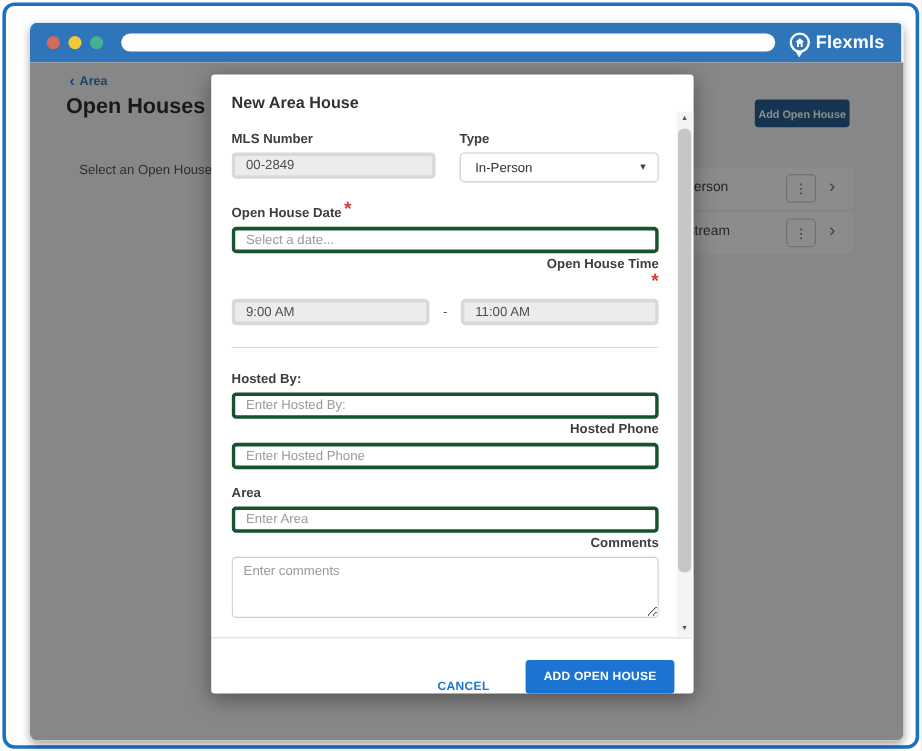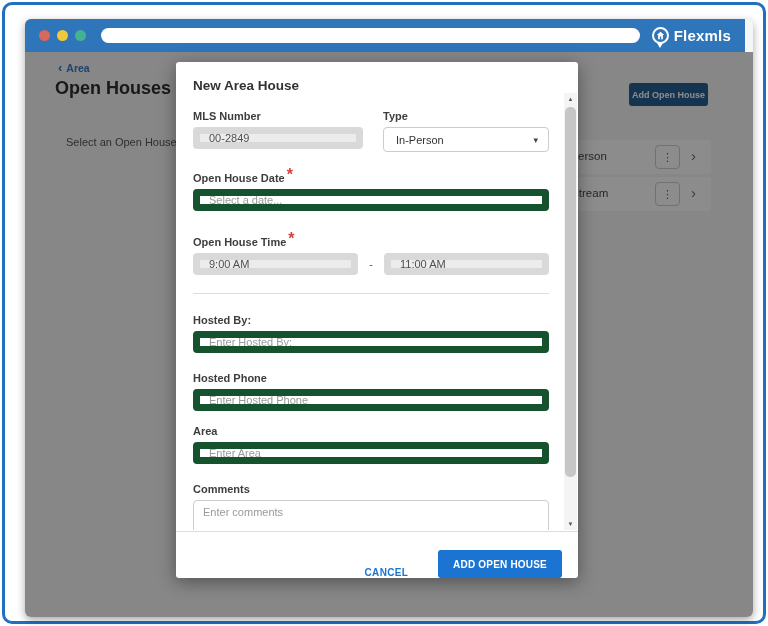--- a/index.html
+++ b/index.html
@@ -2,21 +2,21 @@
 <html><head>
 <meta charset="utf-8">
 <style>
   * { margin:0; padding:0; box-sizing:border-box; }
   html,body { width:768px; height:626px; background:#fff; overflow:hidden;
     font-family:"Liberation Sans","DejaVu Sans",sans-serif; }
   .frame { position:absolute; left:2px; top:2px; right:2px; bottom:2px;
     border:3px solid #2070c2; border-radius:10px; background:#fff; }
   .window { position:absolute; left:20px; top:14px; width:728px; height:598px;
     border-radius:6px; overflow:hidden; box-shadow:0 3px 8px rgba(0,0,0,.35); background:#f5f6f7; }
-  .titlebar { position:absolute; left:0; top:0; right:8px; height:33px; background:#2e75ba;
+  .titlebar { position:absolute; left:0; top:0; right:2px; height:33px; background:#2e75ba;
     display:flex; align-items:center; padding:0 14px; }
   .dot { width:11px; height:11px; border-radius:50%; margin-right:7px; flex:none; }
   .dot-close{ background:#d4695e; } .dot-min{ background:#efc83b; } .dot-max{ background:#45b193; }
   .urlbar { height:15px; background:#fff; border-radius:8px; flex:1; margin:0 12px 0 8px; }
   .logo { display:flex; align-items:center; gap:5px; flex:none; }
   .logo-pin { width:17px; height:17px; border:2px solid #fff; border-radius:50%;
     position:relative; display:flex; align-items:center; justify-content:center; }
   .logo-pin::after { content:""; position:absolute; left:50%; bottom:-6px; transform:translateX(-50%);
     border-left:3px solid transparent; border-right:3px solid transparent; border-top:5px solid #fff; }
   .logo-text { color:#fff; font-size:15px; font-weight:600; letter-spacing:.2px; }
@@ -36,33 +36,33 @@
     border-radius:4px; background:#fff; color:#555; font-size:11px; display:flex; align-items:center;
     justify-content:center; cursor:pointer; }
   .row-chev { position:absolute; left:256px; top:7px; font-size:15px; color:#666; cursor:pointer; }
   .dim-overlay { position:absolute; left:0; top:0; right:0; bottom:0; background:rgba(10,10,10,.47); z-index:5; }
   .modal { position:absolute; left:176px; top:62px; width:402px; height:516px; background:#fff;
     border-radius:3px; z-index:10; box-shadow:0 4px 18px rgba(0,0,0,.4); }
   .modal-title { position:absolute; left:17px; top:16px; font-size:13.5px; font-weight:bold; color:#333; }
   .modal-body { position:absolute; left:17px; top:36px; width:356px; height:432px; overflow:hidden; }
   .f-label { font-size:11px; font-weight:bold; color:#3d3d3d; }
   .req-star { color:#d43f3a; font-weight:bold; margin-left:2px; }
-  .t-input { width:100%; height:22px; border:7px solid #14532d; border-radius:4px; font-size:11px;
+  .t-input { width:100%; height:22px; border:3px solid #14532d; border-radius:4px; font-size:11px;
     padding:0 9px; color:#333; font-family:inherit; background:#fff; outline:none; }
   .t-input::placeholder { color:#9a9a9a; }
   .t-input.dis { background:#ececec; border-color:#d9d9d9; color:#4f4f4f; }
   .two-col { display:flex; justify-content:space-between; margin-top:12px; }
   .col-l { width:170px; } .col-r { width:166px; }
   .two-col .t-input { margin-top:5px; }
   .fake-select { margin-top:5px; height:25px; border:1px solid #ccc; border-radius:4px; background:#fff;
     display:flex; align-items:center; justify-content:space-between; padding:0 10px 0 12px;
     font-size:11px; color:#333; cursor:pointer; }
   .sel-chev { font-size:9px; color:#444; }
   .lbl-row { margin-top:14px; margin-bottom:5px; display:flex; align-items:flex-end; }
-  .lbl-row.tight { margin-top:19px; }
+  .lbl-row.tight { margin-top:3px;flex-direction:column; }
   .time-row { display:flex; align-items:center; }
   .time-row .t-input { width:165px; }
   .time-sep { flex:1; text-align:center; font-size:11px; color:#555; }
   .divider { border-top:1px solid #ddd; margin-top:18px; }
   .lbl-row.after-div { margin-top:20px; }
   .comments-ta { width:100%; height:51px; border:1px solid #ccc; border-radius:4px; font-size:11px;
     padding:5px 9px; color:#333; font-family:inherit; resize:vertical; outline:none; }
   .comments-ta::placeholder { color:#9a9a9a; }
   .req-note { margin-top:12px; font-size:11px; color:#4f4f4f; }
   .scrollbar { position:absolute; right:1px; top:31px; width:13px; height:437px; background:#f4f4f4; }

